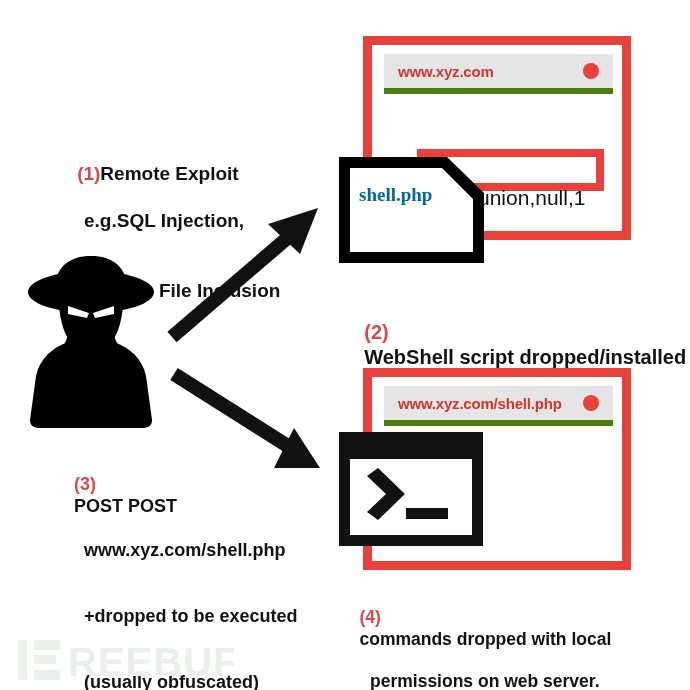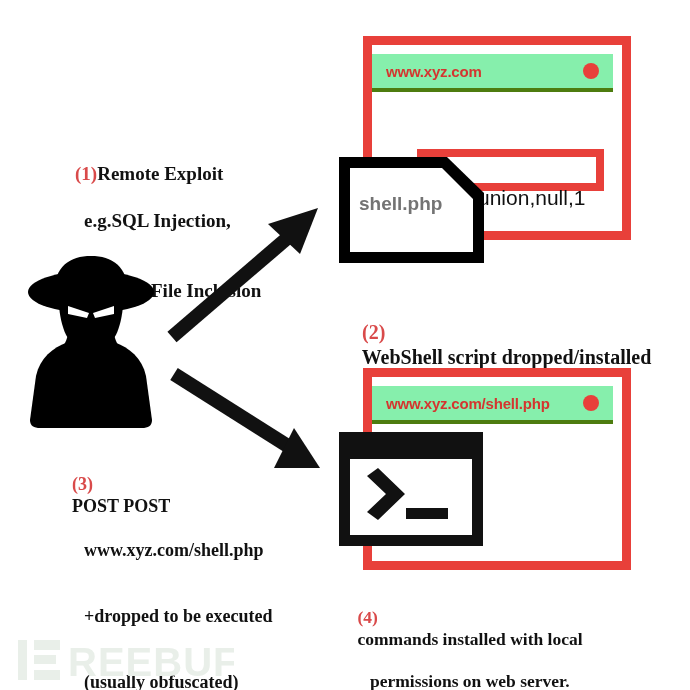--- a/index.html
+++ b/index.html
@@ -22,21 +22,20 @@
   
   .step-red {
     color: #d94a4a;
   }
   .txt-blk {
     position: absolute;
     color: #111111;
     font-weight: bold;
     line-height: 1.22;
     white-space: pre;
-    font-family: Liberation Serif, serif;
   }
 
   #label-1 {
     left: 56px;
     top: 139px;
     font-size: 19px;
   }
   #label-1 .l1 { font-size: 19px; }
   #label-1 .l2 {
     display: block;
@@ -67,26 +66,26 @@
 
   
   .browser {
     position: absolute;
     border: 9px solid #e8403a;
     background: #ffffff;
     box-sizing: border-box;
   }
   .browser-bar {
     position: absolute;
-    left: 0;
+    left: 12px;
     right: 9px;
     top: 9px;
     height: 34px;
-    background: #86efac;
-    border-bottom: 4px solid #4d7c0f;
+    background: #e5e5e5;
+    border-bottom: 6px solid #4d7c0f;
     box-sizing: content-box;
     display: flex;
     align-items: center;
     justify-content: space-between;
     padding: 0 14px;
   }
   .browser-url {
     color: #d4352f;
     font-weight: bold;
     font-size: 15px;
@@ -138,26 +137,27 @@
     position: absolute;
     left: 339px;
     top: 157px;
     width: 145px;
     height: 106px;
     z-index: 8;
   }
   #doc-label {
     position: absolute;
     left: 359px;
-    top: 193px;
+    top: 184px;
     font-size: 19px;
     font-weight: bold;
-    color: #737373;
+    color: #0369a1;
     z-index: 9;
     white-space: nowrap;
+    font-family: Liberation Serif, serif;
   }
 
   
   #terminal {
     position: absolute;
     left: 339px;
     top: 432px;
     width: 144px;
     height: 114px;
     background: #111111;
@@ -289,21 +289,21 @@
   <div class="txt-blk" id="label-3">
     <span class="step-red">(3)</span>
     <span>POST POST</span>
     <span class="ind">www.xyz.com/shell.php</span>
     <span class="ind">+dropped to be executed</span>
     <span class="ind">(usually obfuscated)</span>
   </div>
 
   <div class="txt-blk" id="label-4">
     <span class="step-red">(4)</span>
-    <span>commands installed with local</span>
+    <span>commands dropped with local</span>
     <span class="ind">permissions on web server.</span>
     
   </div>
 
   <div id="watermark">
     <svg viewBox="0 0 216 44" width="216" height="44">
       <rect x="0" y="2" width="9" height="40" fill="#e9efe9"></rect>
       <rect x="16" y="2" width="26" height="10" fill="#e9efe9"></rect>
       <rect x="16" y="17" width="22" height="9" fill="#e9efe9"></rect>
       <rect x="16" y="32" width="26" height="10" fill="#e9efe9"></rect>

